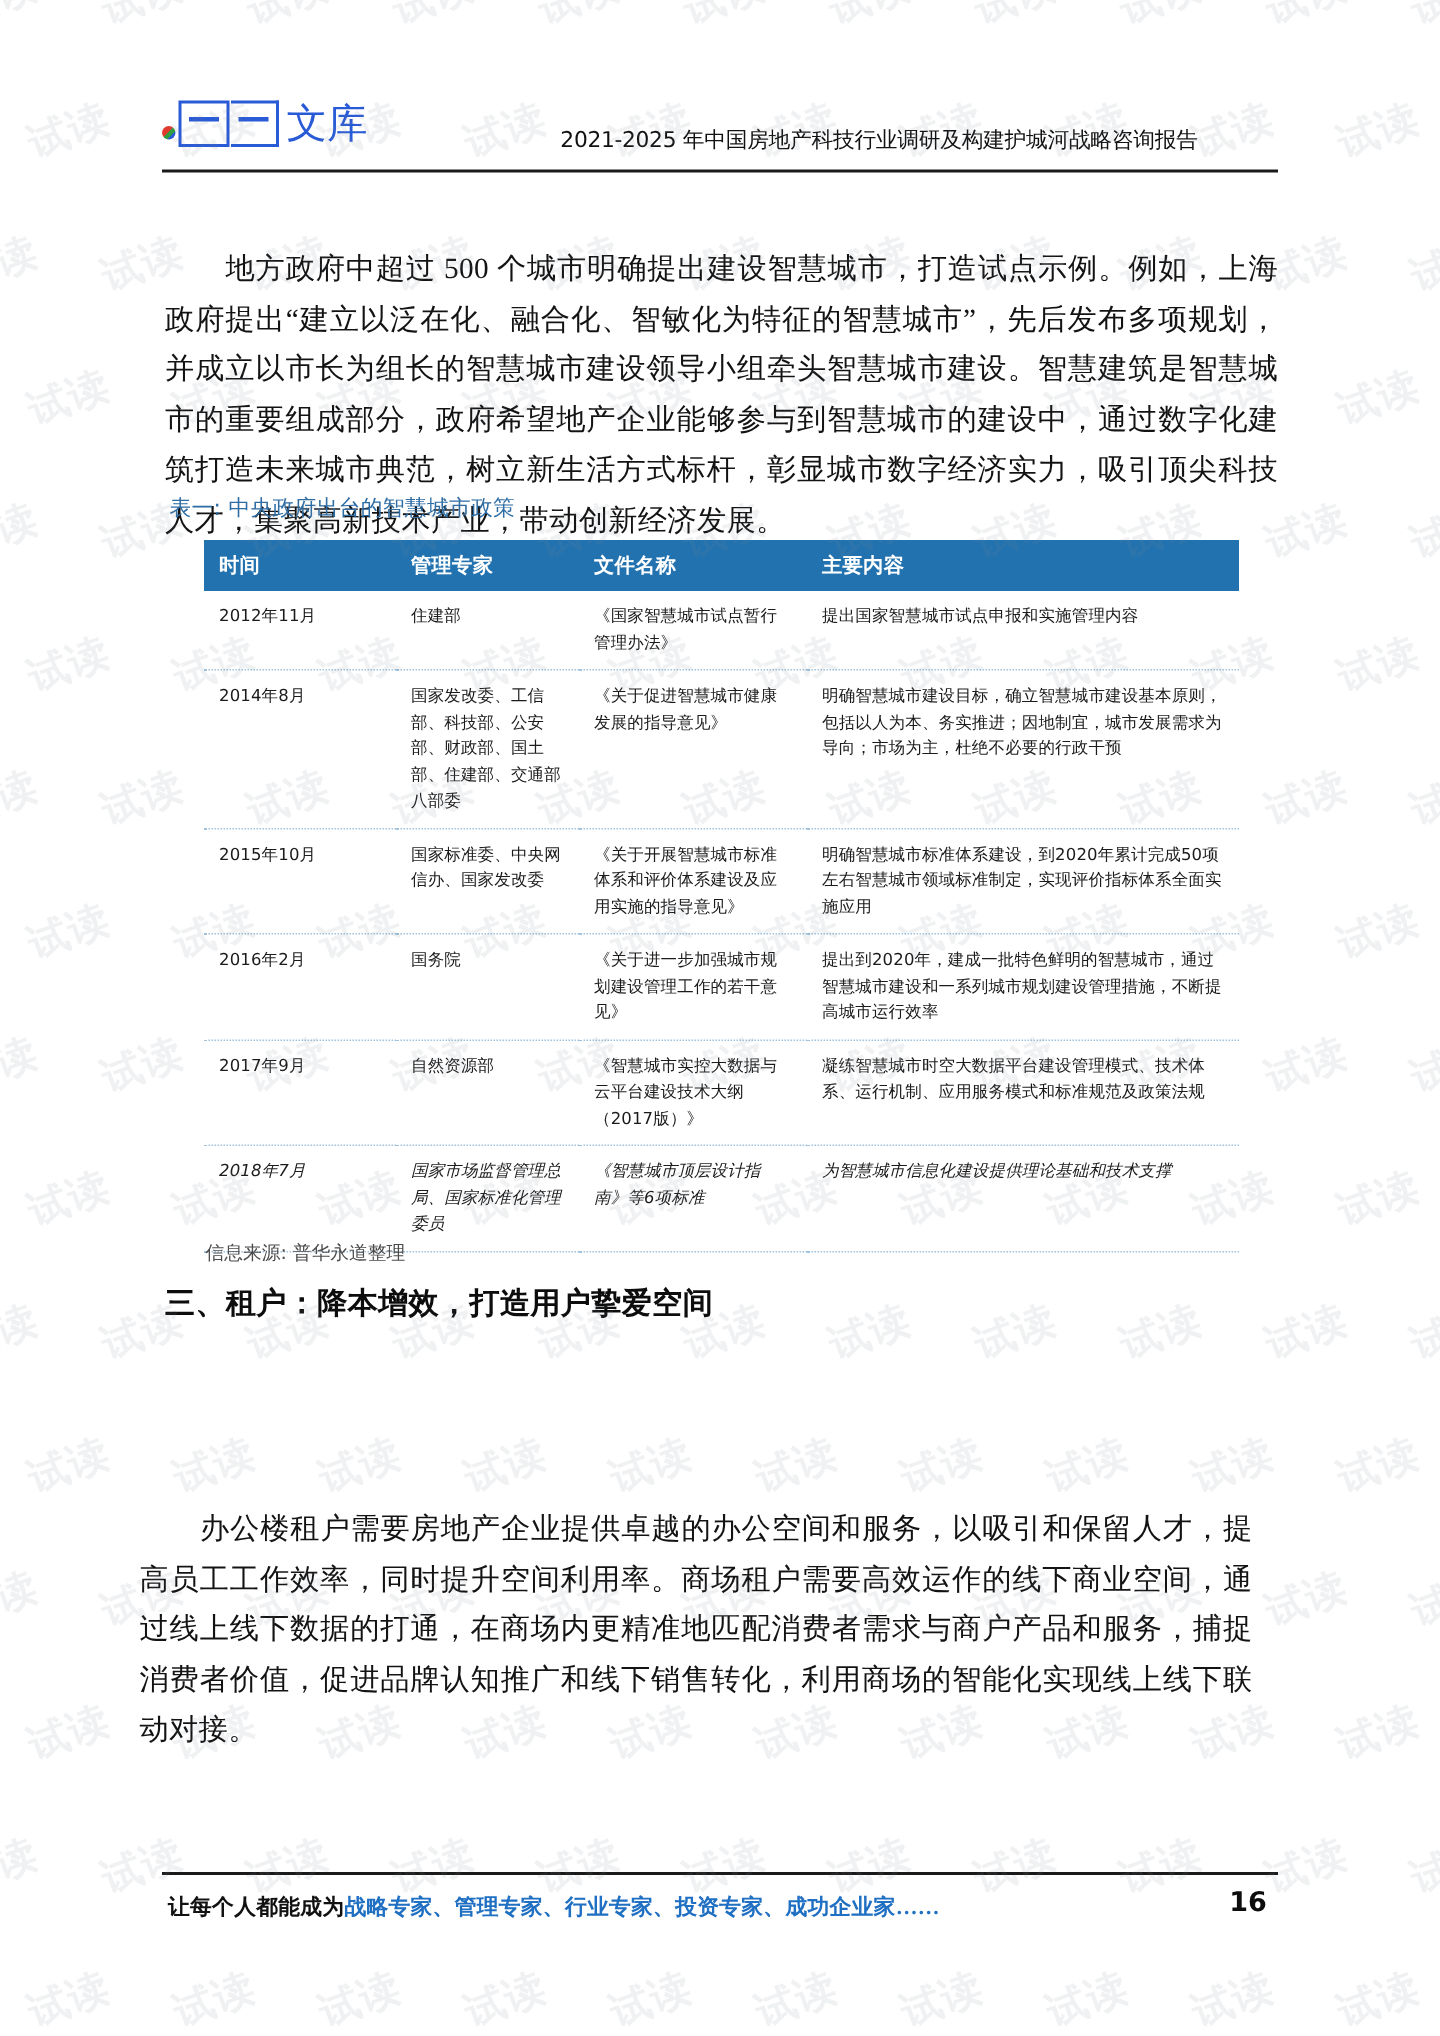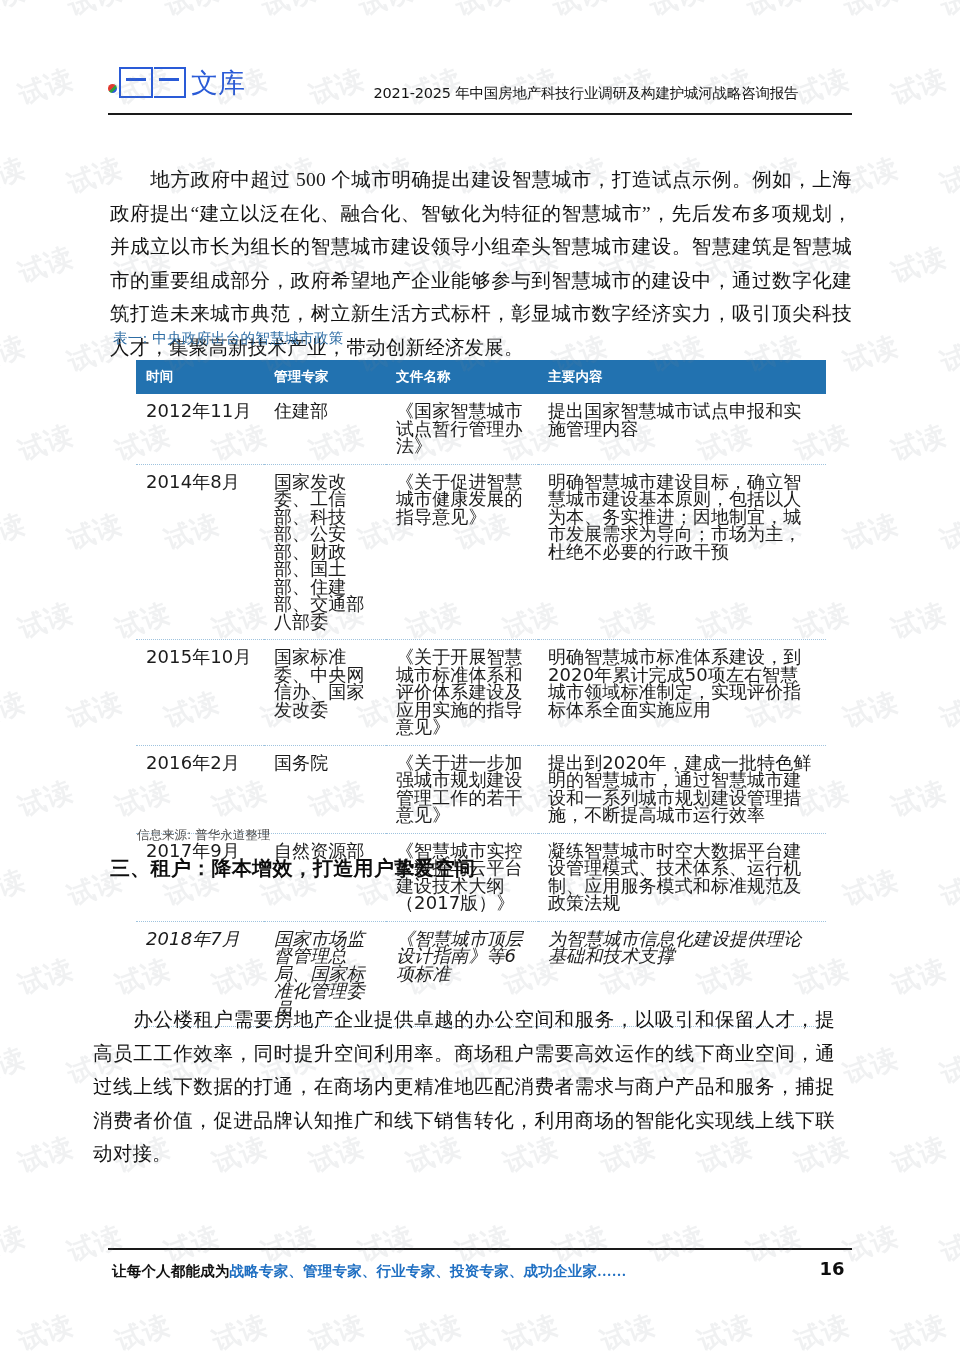--- a/index.html
+++ b/index.html
@@ -160,21 +160,21 @@
     background: #2272b0;
     color: #ffffff;
     font-size: 13.5px;
     font-weight: 700;
     text-align: left;
     padding: 8px 0 8px 10px;
     height: 16px;
     letter-spacing: 0.2px;
   }
   #policy-table tbody td {
-    font-size: 18px;
+    font-size: 11px;
     color: #1b1b1b;
     vertical-align: top;
     padding: 8px 10px 9px 10px;
     line-height: 17.5px;
     border-bottom: 1px dotted #9fc3de;
     letter-spacing: 0.1px;
   }
   #policy-table tbody tr:last-child td {
     border-bottom: 1px dotted #9fc3de;
     font-style: italic;

